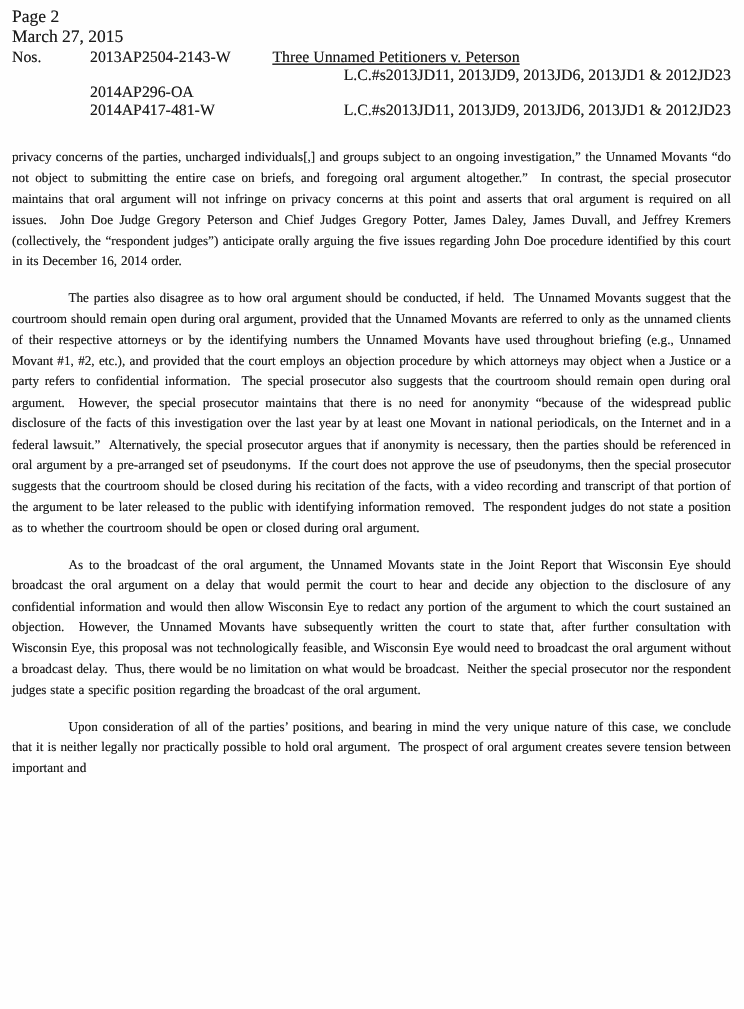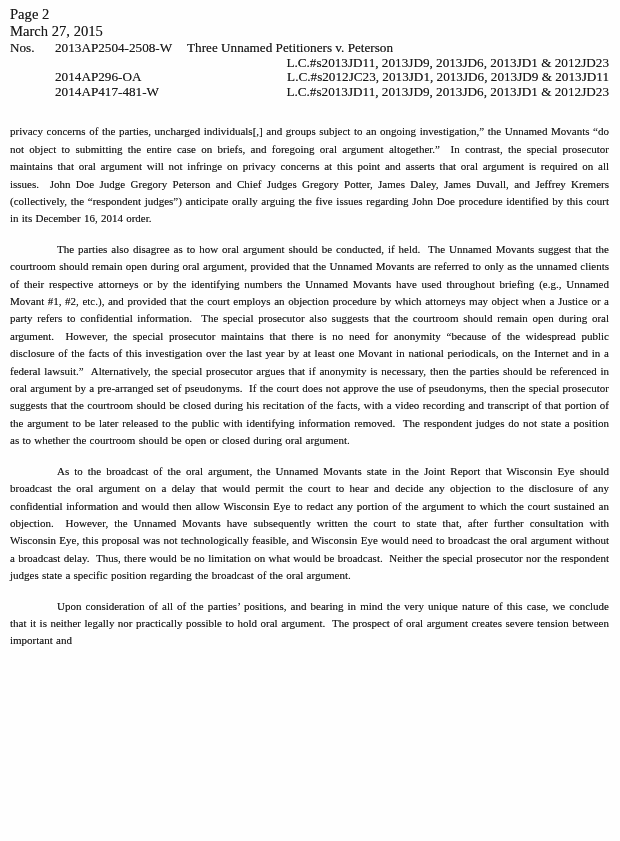--- a/index.html
+++ b/index.html
@@ -25,23 +25,24 @@
   }
 
   .case-table {
     margin-top: 1px;
     font-size: 13.2px;
   }
   .case-row {
     display: grid;
     grid-template-columns: 45px 132px 1fr;
     align-items: start;
+    gap: 20px;
   }
   .case-cell { line-height: 14.6px; }
-  .case-caption { line-height: 14.6px; }
+  .case-caption { text-decoration: underline; line-height: 14.6px; }
   .case-lc { line-height: 14.6px; text-align: right; }
 
   
   .doc-body { margin-top: 24px; }
   .doc-body p {
     margin: 0 0 13px 0;
     font-size: 11px;
     line-height: 17.4px;
     text-align: justify;
     white-space: pre-wrap;      
@@ -55,32 +56,31 @@
 <div class="page">
 
   <div>
     <div class="hdr-line">Page 2</div>
     <div class="hdr-line">March 27, 2015</div>
 
     <div class="case-table">
 
       <div class="case-row">
         <div class="case-cell">Nos.</div>
-        <div class="case-cell">2013AP2504-2508-W</div>
+        <div class="case-cell">2013AP2504-2143-W</div>
         <div>
           <div class="case-caption">Three Unnamed Petitioners v. Peterson</div>
           <div class="case-lc">L.C.#s2013JD11, 2013JD9, 2013JD6, 2013JD1 &amp; 2012JD23</div>
         </div>
       </div>
 
       <div class="case-row">
         <div class="case-cell"></div>
         <div class="case-cell">2014AP296-OA</div>
         <div>
-          <div class="case-lc">L.C.#s2012JC23, 2013JD1, 2013JD6, 2013JD9 &amp; 2013JD11</div>
         </div>
       </div>
 
       <div class="case-row">
         <div class="case-cell"></div>
         <div class="case-cell">2014AP417-481-W</div>
         <div>
           <div class="case-lc">L.C.#s2013JD11, 2013JD9, 2013JD6, 2013JD1 &amp; 2012JD23</div>
         </div>
       </div>

